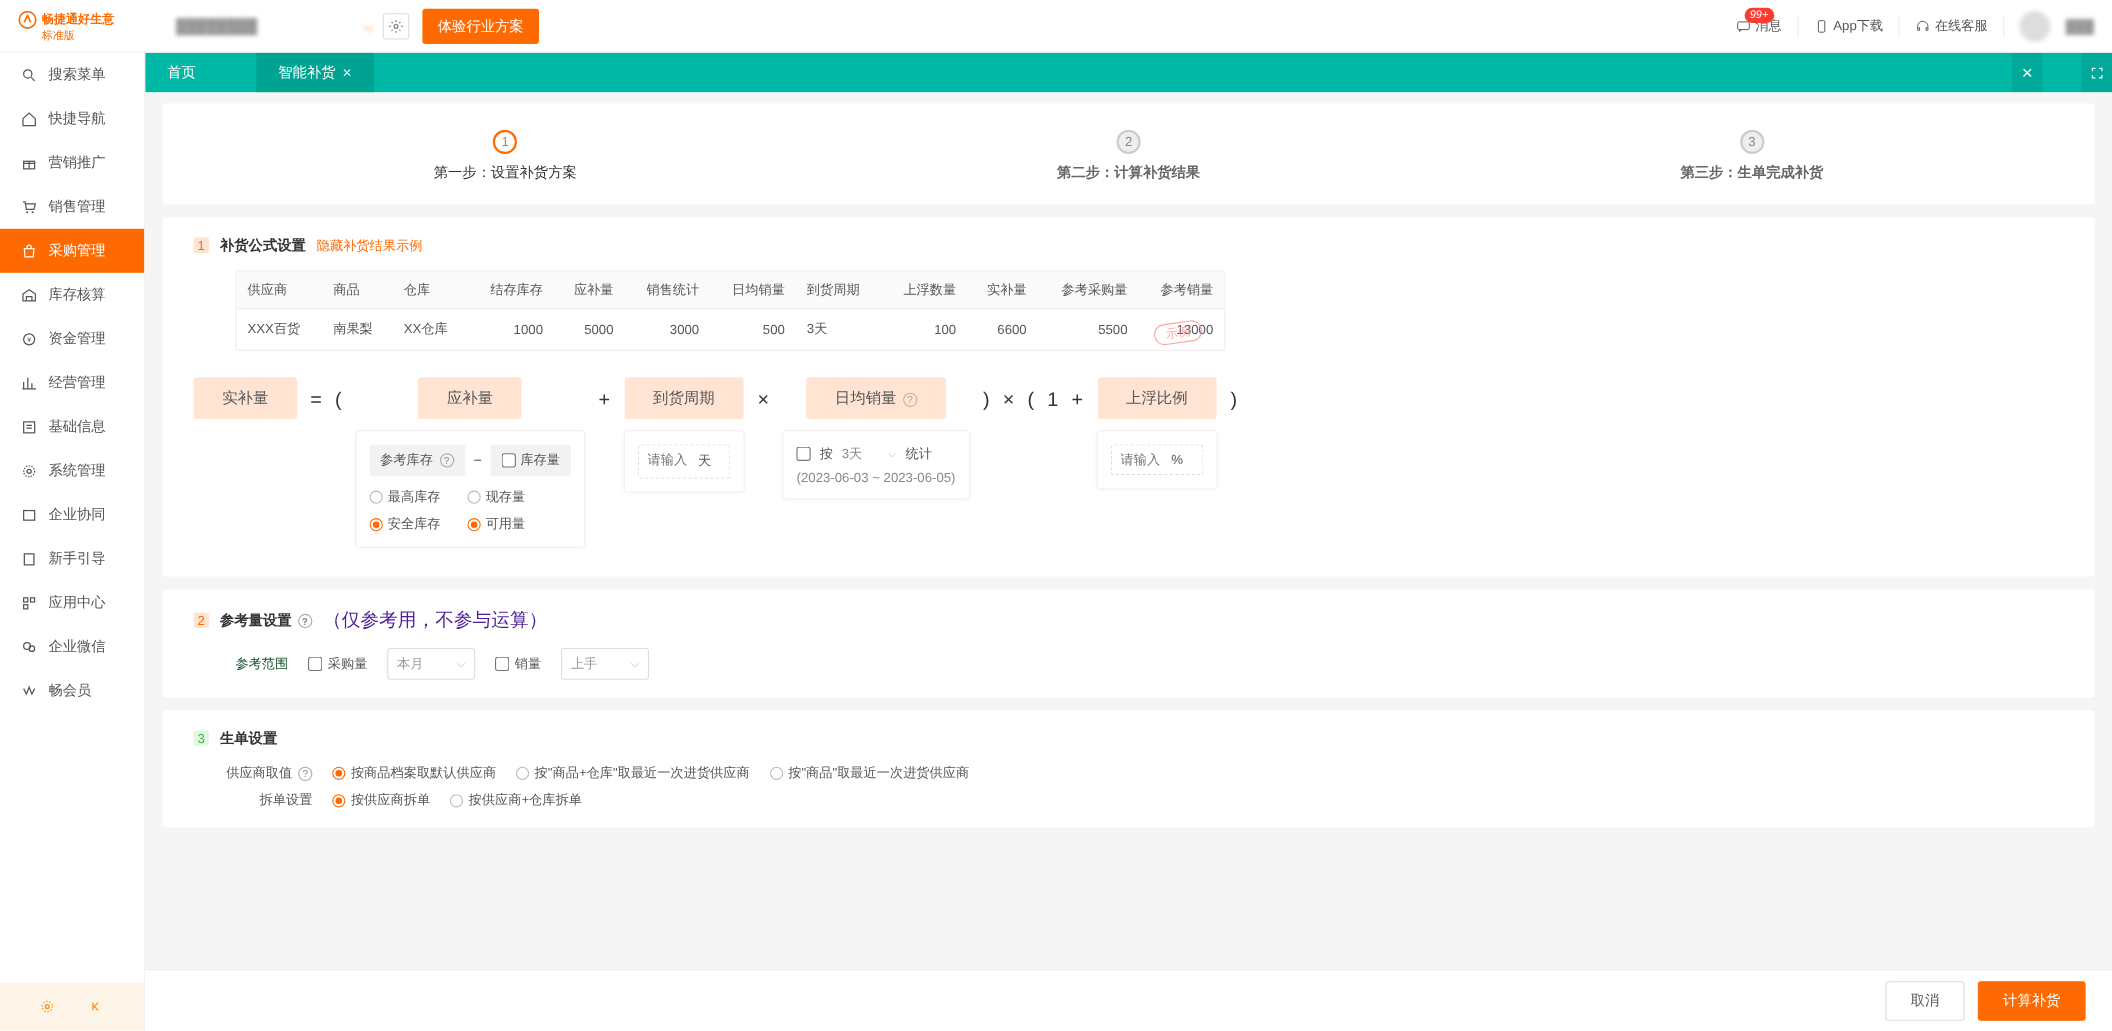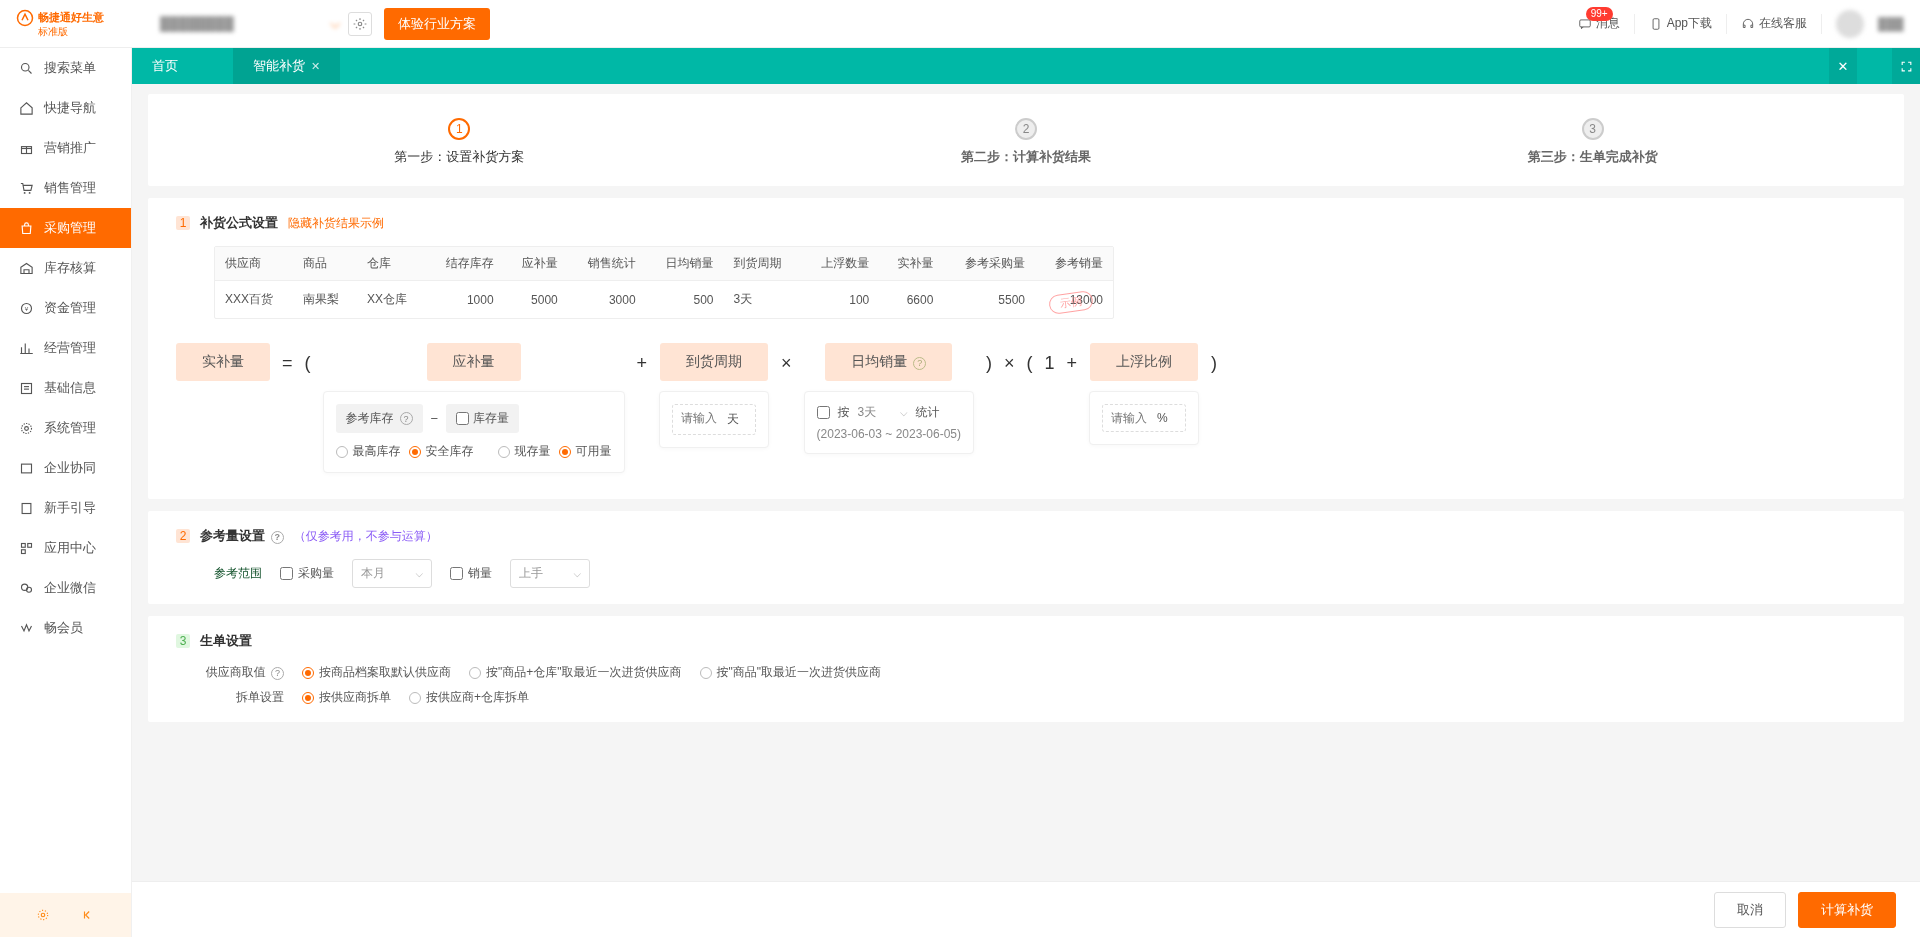--- a/index.html
+++ b/index.html
@@ -12,21 +12,21 @@
 .logo-icon { width: 18px; height: 18px; display: inline-flex; align-items: center; justify-content: center; color: #ff6a00; font-weight: bold; font-size: 16px; }
 .logo-text { color: #ff6a00; font-size: 11px; font-weight: 700; }
 .logo-sub { color: #ff6a00; font-size: 10px; margin-left: 22px; margin-top: -2px; }
 .company-select { margin-left: 16px; display: flex; align-items: center; gap: 8px; color: #999; filter: blur(2px); min-width: 180px; }
 .company-chevron { color: #ff6a00; margin-left: auto; }
 .gear-btn { margin-left: 8px; width: 24px; height: 24px; display: inline-flex; align-items: center; justify-content: center; border: 1px solid #ddd; border-radius: 3px; cursor: pointer; color: #666; }
 .try-btn { margin-left: 12px; background: #ff6a00; color: #fff; border: none; border-radius: 3px; padding: 7px 14px; font-size: 13px; cursor: pointer; }
 .header-spacer { flex: 1; }
 .header-right { display: flex; align-items: center; gap: 14px; color: #555; font-size: 12px; }
 .header-item { display: flex; align-items: center; gap: 4px; cursor: pointer; position: relative; }
-.badge { position: absolute; top: -8px; left: 8px; background: #ff3b30; color: #fff; font-size: 10px; border-radius: 8px; padding: 0 5px; line-height: 14px; }
+.badge { position: absolute; top: -8px; left: 8px; background: #ff3b30; color: #fff; font-size: 10px; border-radius: 8px; padding: 0 5px; line-height: 14px; font-style: italic; }
 .divider-v { width: 1px; height: 20px; background: #eee; }
 .avatar { width: 28px; height: 28px; border-radius: 50%; background: #ddd; filter: blur(2px); }
 .user-name { color: #999; filter: blur(2px); min-width: 30px; }
 
 
 .layout { display: flex; height: calc(100vh - 48px); }
 .sidebar { width: 132px; background: #fff; border-right: 1px solid #f0f0f0; display: flex; flex-direction: column; }
 .sidebar-items { flex: 1; }
 .sb-item { display: flex; align-items: center; gap: 10px; padding: 11px 18px; color: #555; cursor: pointer; font-size: 13px; }
 .sb-item.active { background: #ff6a00; color: #fff; }
@@ -56,21 +56,21 @@
 .step.dim .step-label { color: #666; font-weight: bold; }
 
 
 .sec-hdr { display: flex; align-items: center; gap: 10px; margin-bottom: 14px; font-size: 13px; }
 .sec-marker { width: 14px; height: 14px; display: inline-flex; align-items: center; justify-content: center; font-size: 12px; border-radius: 2px; }
 .marker-1 { background: #ffe4d4; color: #ff6a00; }
 .marker-2 { background: #ffe4d4; color: #ff6a00; }
 .marker-3 { background: #e0f7e0; color: #4caf50; }
 .sec-title { font-weight: 600; color: #333; }
 .sec-link { color: #ff6a00; cursor: pointer; font-size: 12px; }
-.sec-note { color: #8b5cf6; font-size: 12px; }
+.sec-note { color: #4c1d95; font-size: 17px; }
 .help-q { display:inline-flex; width:13px; height:13px; border:1px solid #aaa; border-radius:50%; align-items:center; justify-content:center; font-size:9px; color:#888; margin-left:2px;}
 
 
 .ex-table { width: 900px; border: 1px solid #eee; border-radius: 2px; margin-left: 38px; position: relative; }
 .ex-table table { width: 100%; border-collapse: collapse; font-size: 12px; }
 .ex-table th { background: #fafafa; padding: 8px 10px; font-weight: 500; color: #555; border-bottom: 1px solid #eee; text-align: left; }
 .ex-table th.r, .ex-table td.r { text-align: right; }
 .ex-table td { padding: 10px 10px; color: #555; }
 .ex-stamp { position: absolute; right: 20px; bottom: 6px; border: 1px solid #ff8c8c; color: #ff8c8c; border-radius: 12px; padding: 1px 10px; font-size: 11px; transform: rotate(-8deg); opacity: 0.8; }
 
@@ -78,21 +78,21 @@
 .formula { display: flex; align-items: flex-start; gap: 12px; margin: 24px 0 10px 0; }
 .fblock { display: flex; flex-direction: column; align-items: center; gap: 10px; }
 .chip { background: #ffe4d4; color: #555; padding: 10px 26px; border-radius: 3px; font-size: 14px; }
 .chip .help-q { border-color:#bb8; color:#aa7; }
 .op { font-size: 18px; color: #333; height: 40px; display: flex; align-items: center; }
 .subcard { background: #fff; border: 1px solid #f0f0f0; border-radius: 4px; padding: 12px; box-shadow: 0 1px 4px rgba(0,0,0,0.03); }
 .subrow { display: flex; align-items: center; gap: 8px; }
 .pill { background: #f2f2f2; border-radius: 3px; padding: 6px 10px; font-size: 12px; display: inline-flex; align-items: center; gap: 4px; color:#555; }
 .pill input[type=checkbox] { margin: 0; }
 .minus { color: #555; }
-.radio-col { display: flex; gap: 8px; margin-top: 10px; }
+.radio-col { display: flex; flex-direction: column; gap: 8px; margin-top: 10px; }
 .radio-item { display: flex; align-items: center; gap: 5px; font-size: 12px; color: #555; }
 .radio { width: 12px; height: 12px; border: 1px solid #bbb; border-radius: 50%; display: inline-flex; align-items: center; justify-content: center; }
 .radio.on { border-color: #ff6a00; }
 .radio.on::after { content: ""; width: 6px; height: 6px; background: #ff6a00; border-radius: 50%; }
 .mini-input { border: 1px dashed #ddd; border-radius: 3px; padding: 6px 8px; display: flex; align-items: flex-start; gap: 6px; font-size: 12px; width: 84px; }
 .mini-input input { border: none; outline: none; width: 40px; font-size: 12px; color:#999; }
 .mini-input .unit { color: #555; }
 .stat-card { font-size: 12px; color: #555; }
 .stat-row { display: flex; align-items: center; gap: 8px; margin-bottom: 6px; }
 .date-range { color: #888; font-size: 12px; }

